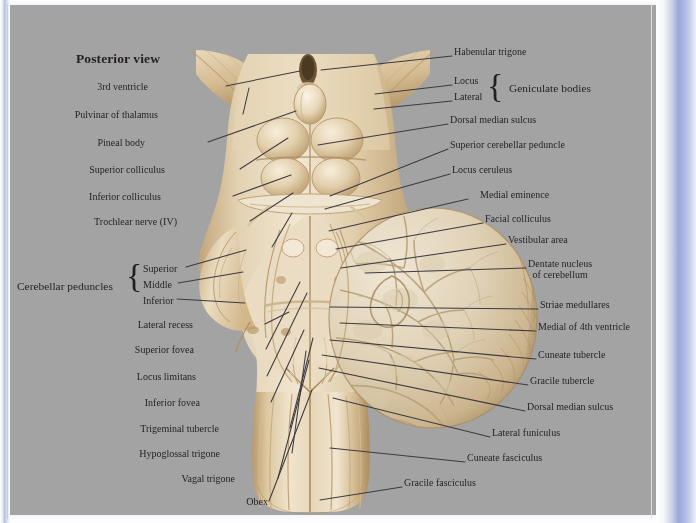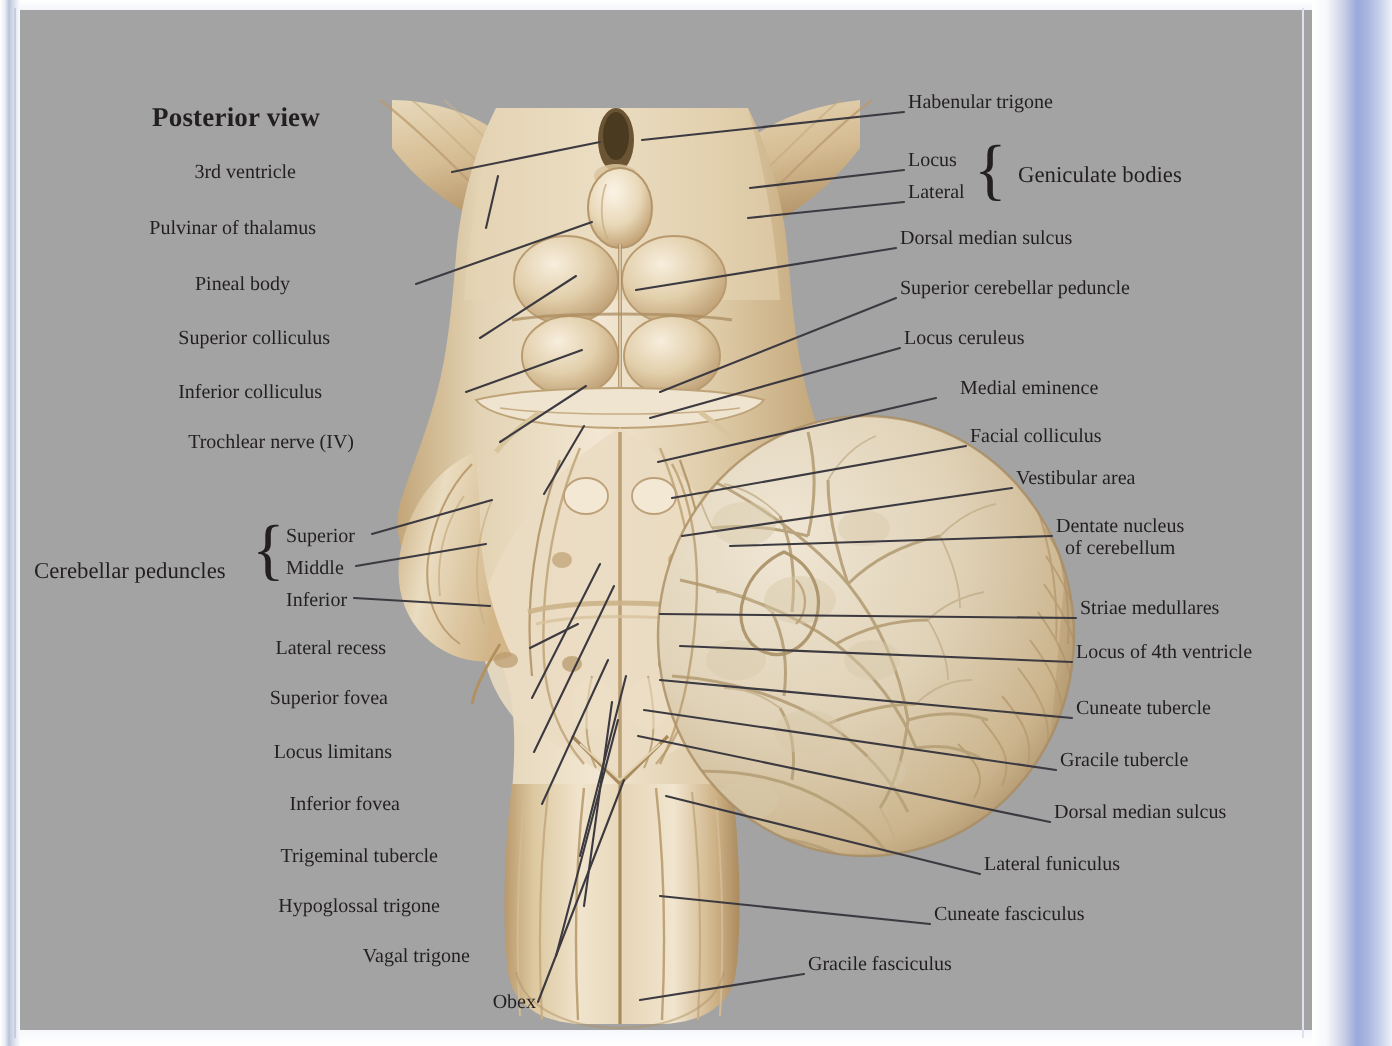--- a/index.html
+++ b/index.html
@@ -395,21 +395,21 @@
   <div class="lbl" style="left:454px;top:47px;">Habenular trigone</div>
   <div class="lbl" style="left:450px;top:115px;">Dorsal median sulcus</div>
   <div class="lbl" style="left:450px;top:140px;">Superior cerebellar peduncle</div>
   <div class="lbl" style="left:452px;top:165px;">Locus ceruleus</div>
   <div class="lbl" style="left:470px;top:190px;margin-left:10px;">Medial eminence</div>
   <div class="lbl" style="left:485px;top:214px;">Facial colliculus</div>
   <div class="lbl" style="left:508px;top:235px;">Vestibular area</div>
   <div class="lbl two" style="left:528px;top:259px;">Dentate nucleus
 of cerebellum</div>
   <div class="lbl" style="left:540px;top:300px;">Striae medullares</div>
-  <div class="lbl" style="left:538px;top:322px;">Locus of 4th ventricle</div>
+  <div class="lbl" style="left:538px;top:322px;">Medial of 4th ventricle</div>
   <div class="lbl" style="left:538px;top:350px;">Cuneate tubercle</div>
   <div class="lbl" style="left:530px;top:376px;">Gracile tubercle</div>
   <div class="lbl" style="left:527px;top:402px;">Dorsal median sulcus</div>
   <div class="lbl" style="left:492px;top:428px;">Lateral funiculus</div>
   <div class="lbl" style="left:467px;top:453px;">Cuneate fasciculus</div>
   <div class="lbl" style="left:404px;top:478px;">Gracile fasciculus</div>
 
   <div class="lbl" style="left:454px;top:76px;">Locus</div>
   <div class="lbl" style="left:454px;top:92px;">Lateral</div>
   <div class="brace" style="left:487px;top:69px;">{</div>

